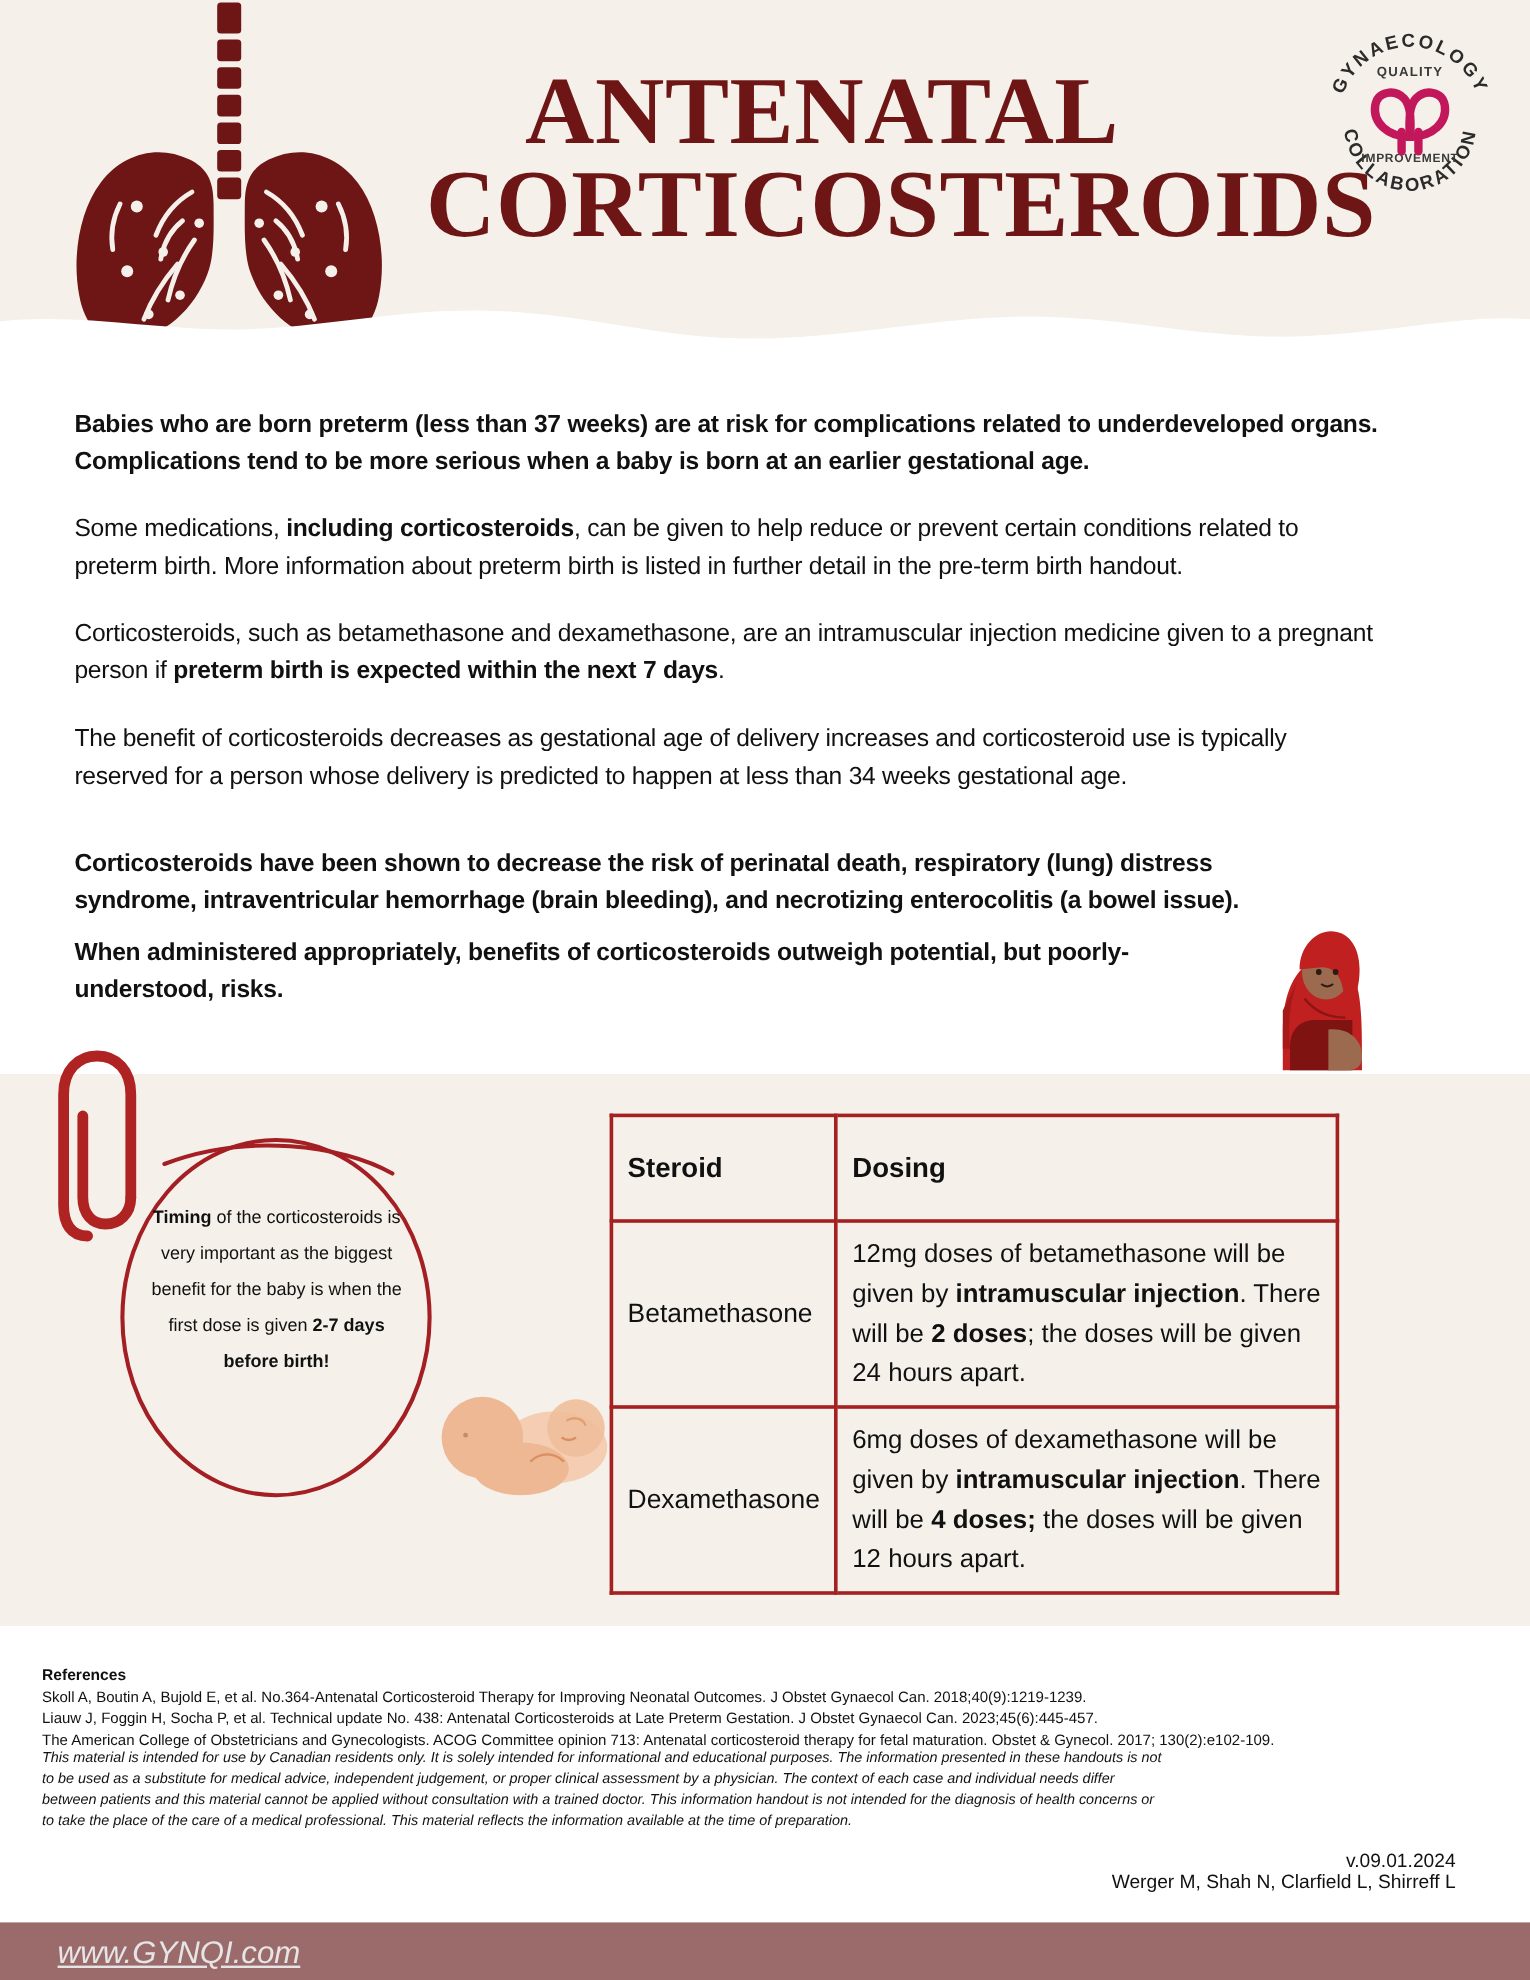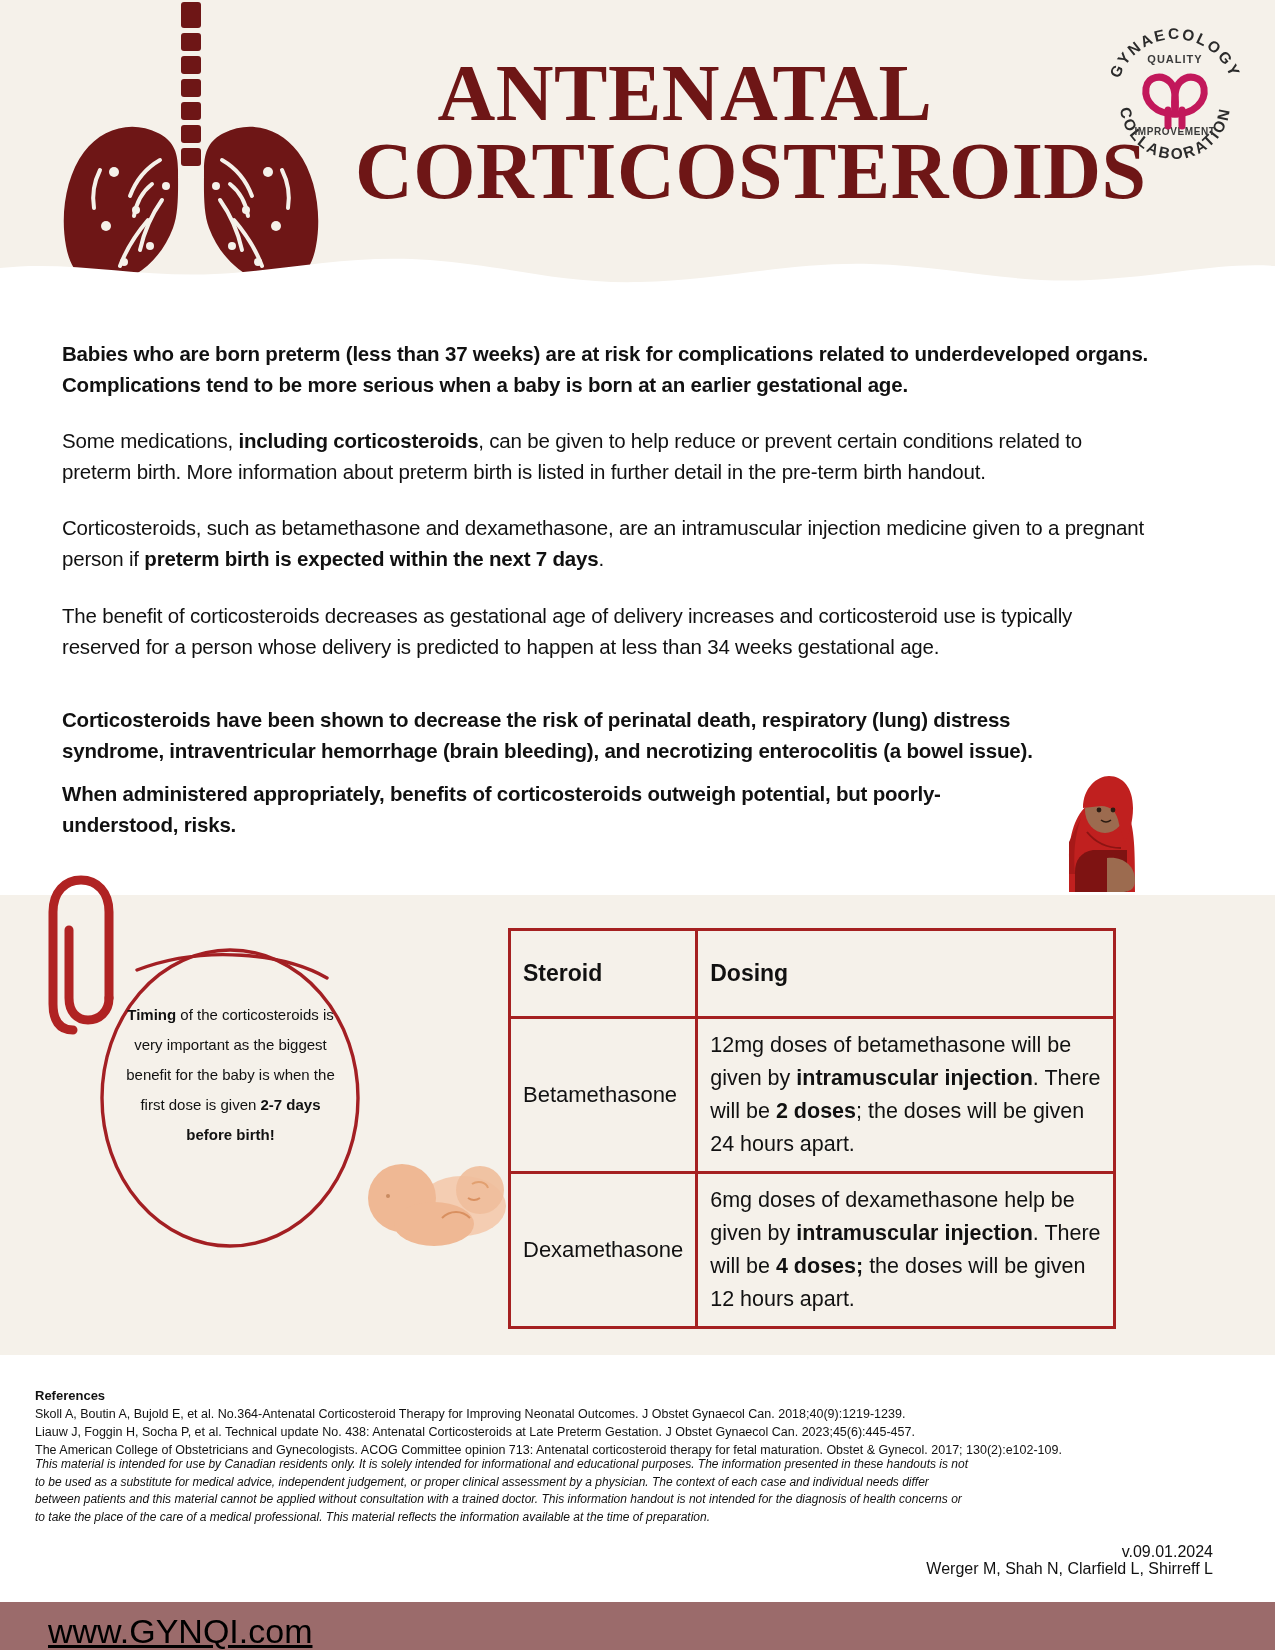--- a/index.html
+++ b/index.html
@@ -131,21 +131,21 @@
     font-size:16px; color:#111111; text-align:right;
   }
 
   
   .footer-bar {
     position:absolute; left:0; bottom:0; width:1275px; height:48px;
     background:#9B6B6B;
   }
   .footer-link {
     position:absolute; left:48px; top:10px;
-    font-size:34px; color:#000000; text-decoration:underline;
+    font-size:26px; color:#e5e5e5; text-decoration:underline;font-style:italic;
   }
 </style>
 </head>
 <body>
 
 <div class="page">
 
   <div class="header">
 
     <div class="lungs-wrap">
@@ -294,21 +294,21 @@
         <th>Dosing</th>
       </tr>
     </thead>
     <tbody>
       <tr class="body-row">
         <td class="steroid">Betamethasone</td>
         <td class="dosing"><span>12mg doses of betamethasone will be given by </span><b>intramuscular injection</b><span>. There will be </span><b>2 doses</b><span>; the doses will be given 24 hours apart.</span></td>
       </tr>
       <tr class="body-row">
         <td class="steroid">Dexamethasone</td>
-        <td class="dosing"><span>6mg doses of dexamethasone help be given by </span><b>intramuscular injection</b><span>. There will be </span><b>4 doses;</b><span> the doses will be given 12 hours apart.</span></td>
+        <td class="dosing"><span>6mg doses of dexamethasone will be given by </span><b>intramuscular injection</b><span>. There will be </span><b>4 doses;</b><span> the doses will be given 12 hours apart.</span></td>
       </tr>
     </tbody>
   </table>
 
   <div class="refs">
     <div class="refs-title">References</div>
     <div class="ref-line">Skoll A, Boutin A, Bujold E, et al. No.364-Antenatal Corticosteroid Therapy for Improving Neonatal Outcomes. J Obstet Gynaecol Can. 2018;40(9):1219-1239.</div>
     <div class="ref-line">Liauw J, Foggin H, Socha P, et al. Technical update No. 438: Antenatal Corticosteroids at Late Preterm Gestation. J Obstet Gynaecol Can. 2023;45(6):445-457.</div>
     <div class="ref-line">The American College of Obstetricians and Gynecologists. ACOG Committee opinion 713: Antenatal corticosteroid therapy for fetal maturation. Obstet &amp; Gynecol. 2017; 130(2):e102-109.</div>
   </div>

